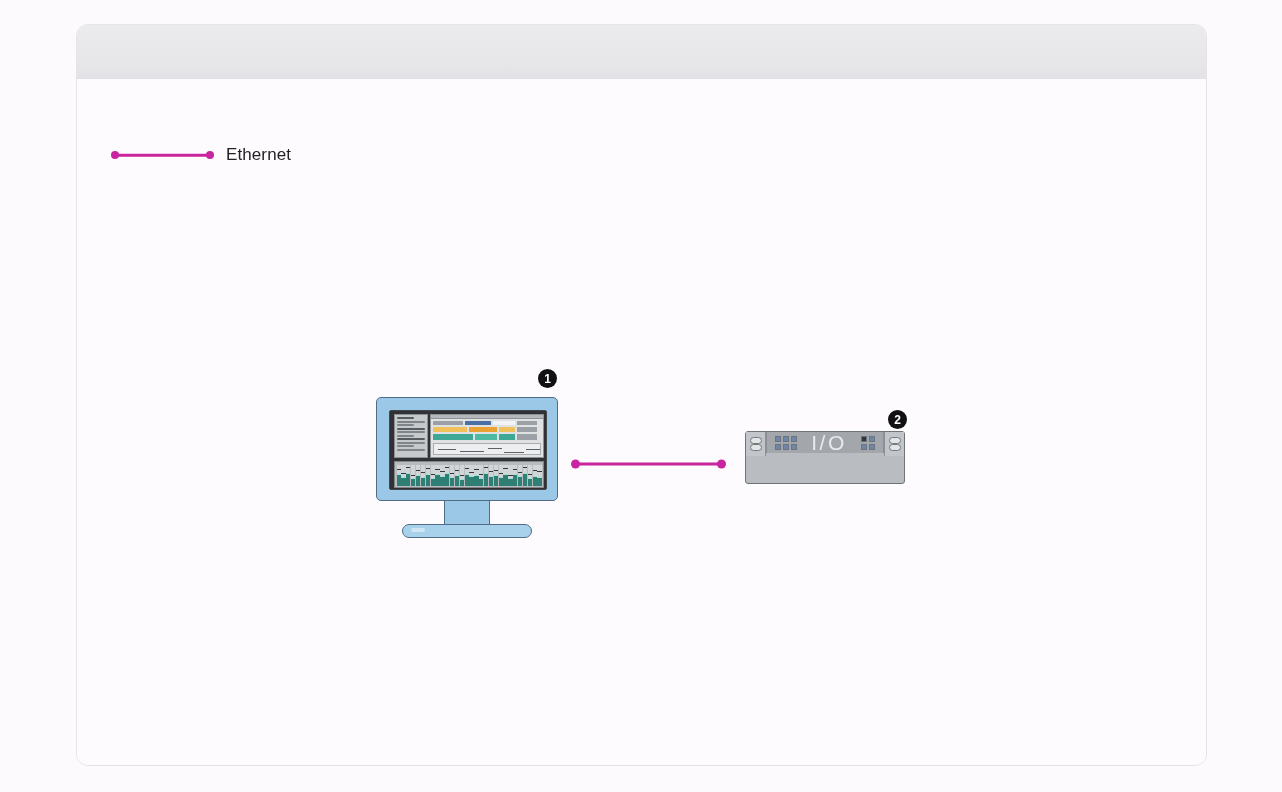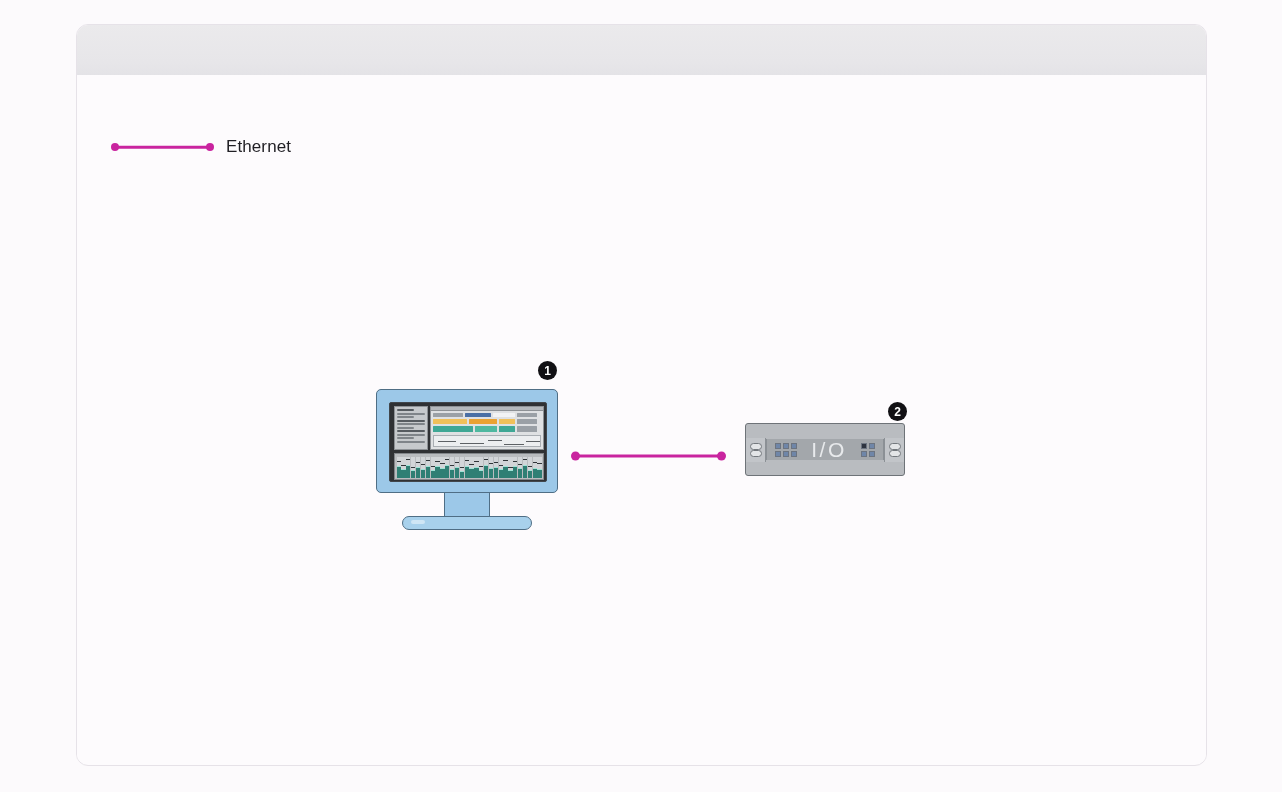--- a/index.html
+++ b/index.html
@@ -39,21 +39,21 @@
     width: 100%;
     height: 54px;
     background: linear-gradient(180deg, #ebeaec 0%, #e7e6e9 70%, #e3e2e6 100%);
     border-bottom: 1px solid #e2e0e5;
     border-radius: 11px 11px 0 0;
   }
 
   .panel-canvas {
     position: absolute;
     left: 0;
-    top: 50px;
+    top: 58px;
     width: 100%;
     height: 687px;
     background: #fdfbfd;
   }
 
   
   .legend {
     position: absolute;
     left: 34px;
     top: 60px;
@@ -325,21 +325,21 @@
     width: 160px;
     height: 53px;
   }
   .rack-frame {
     position: absolute;
     inset: 0;
     background: #b9bcc0;
     border: 1.5px solid #6e7378;
     border-radius: 3px;
     display: flex;
-    align-items: center;
+    align-items: flex-start;
   }
   .rack-ear {
     width: 20px;
     background: #c2c5c9;
     border-right: 1px solid #8b9095;
     display: flex;
     flex-direction: column;
     align-items: center;
     justify-content: space-around;
     padding: 5px 0;

